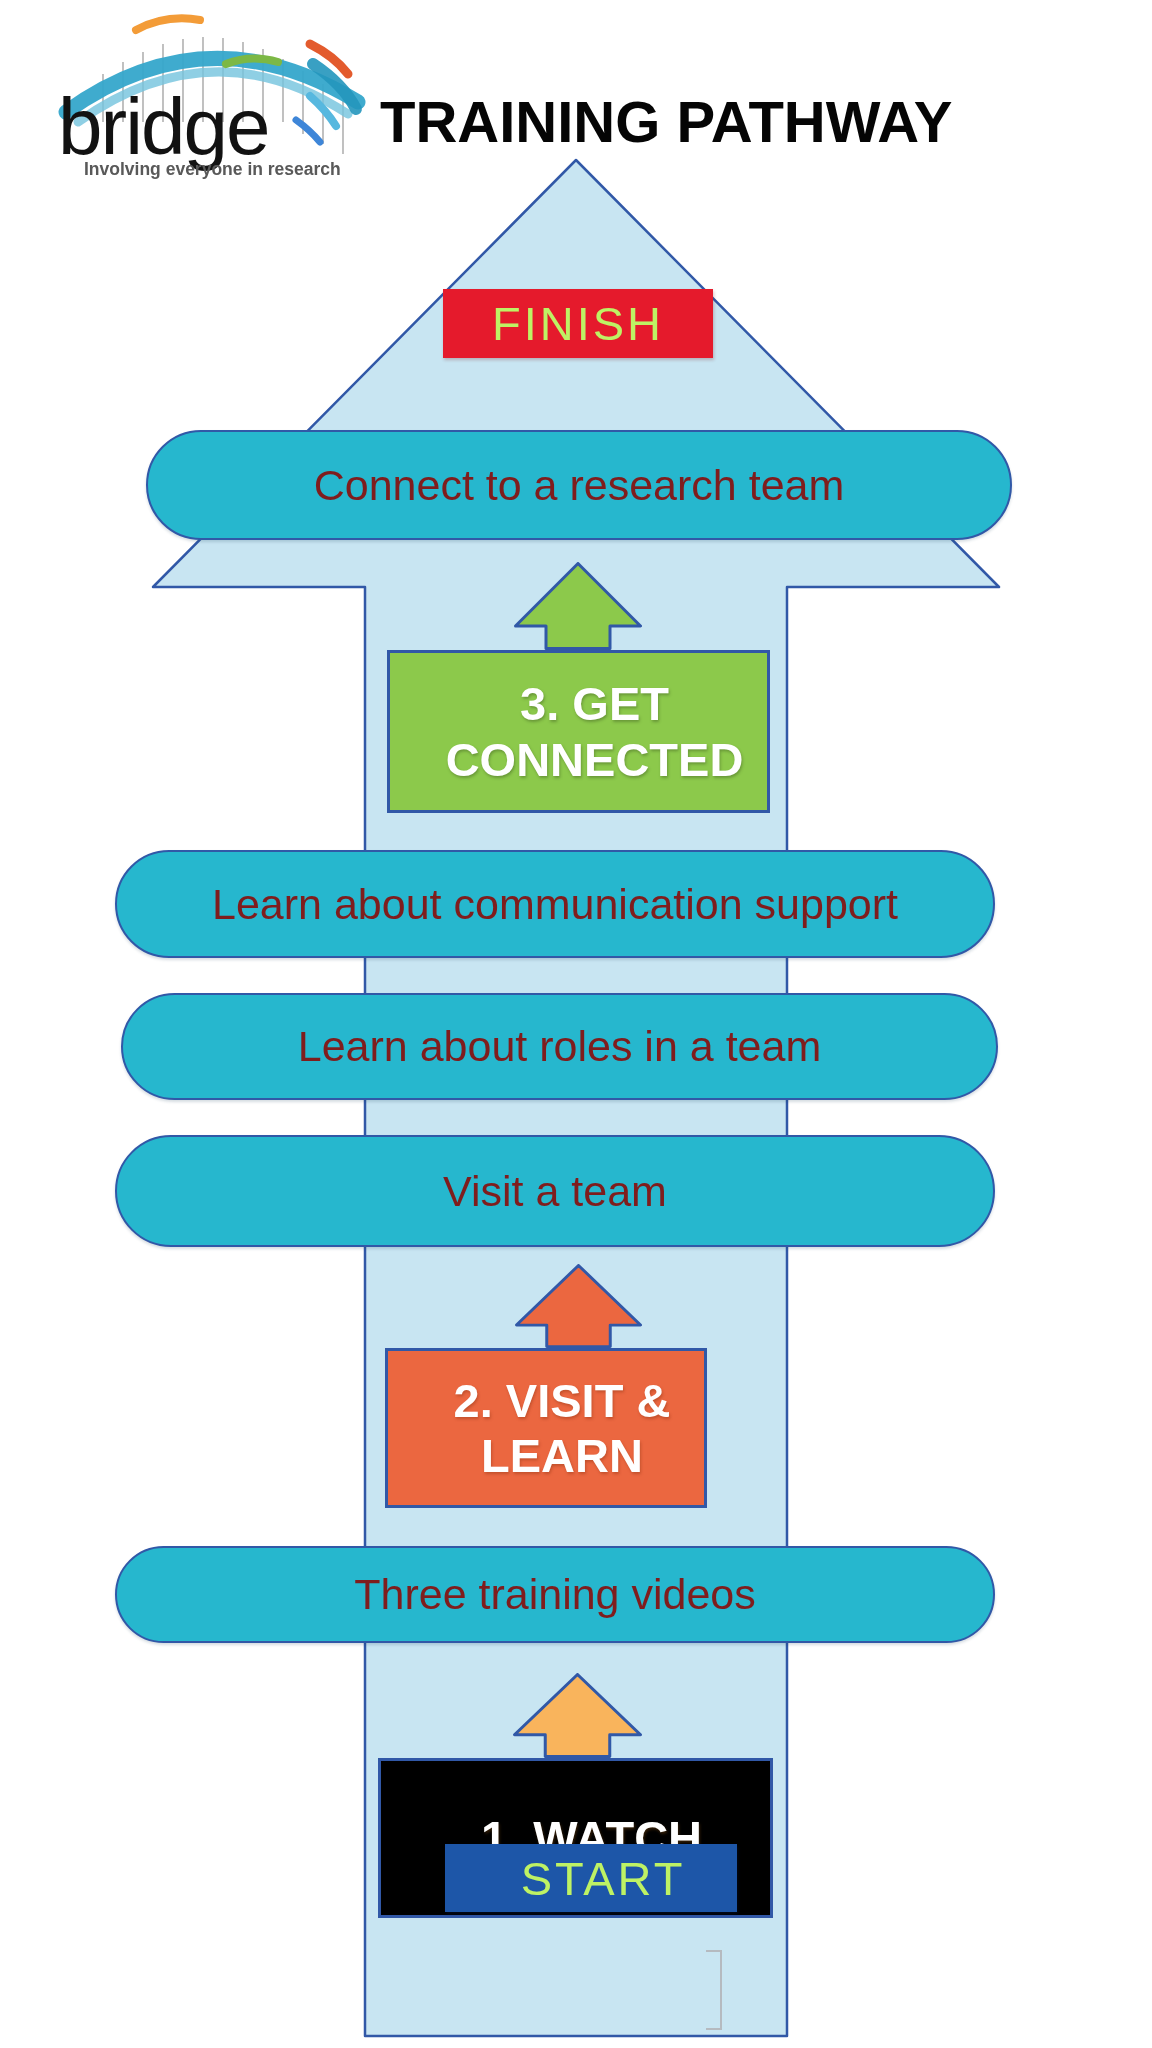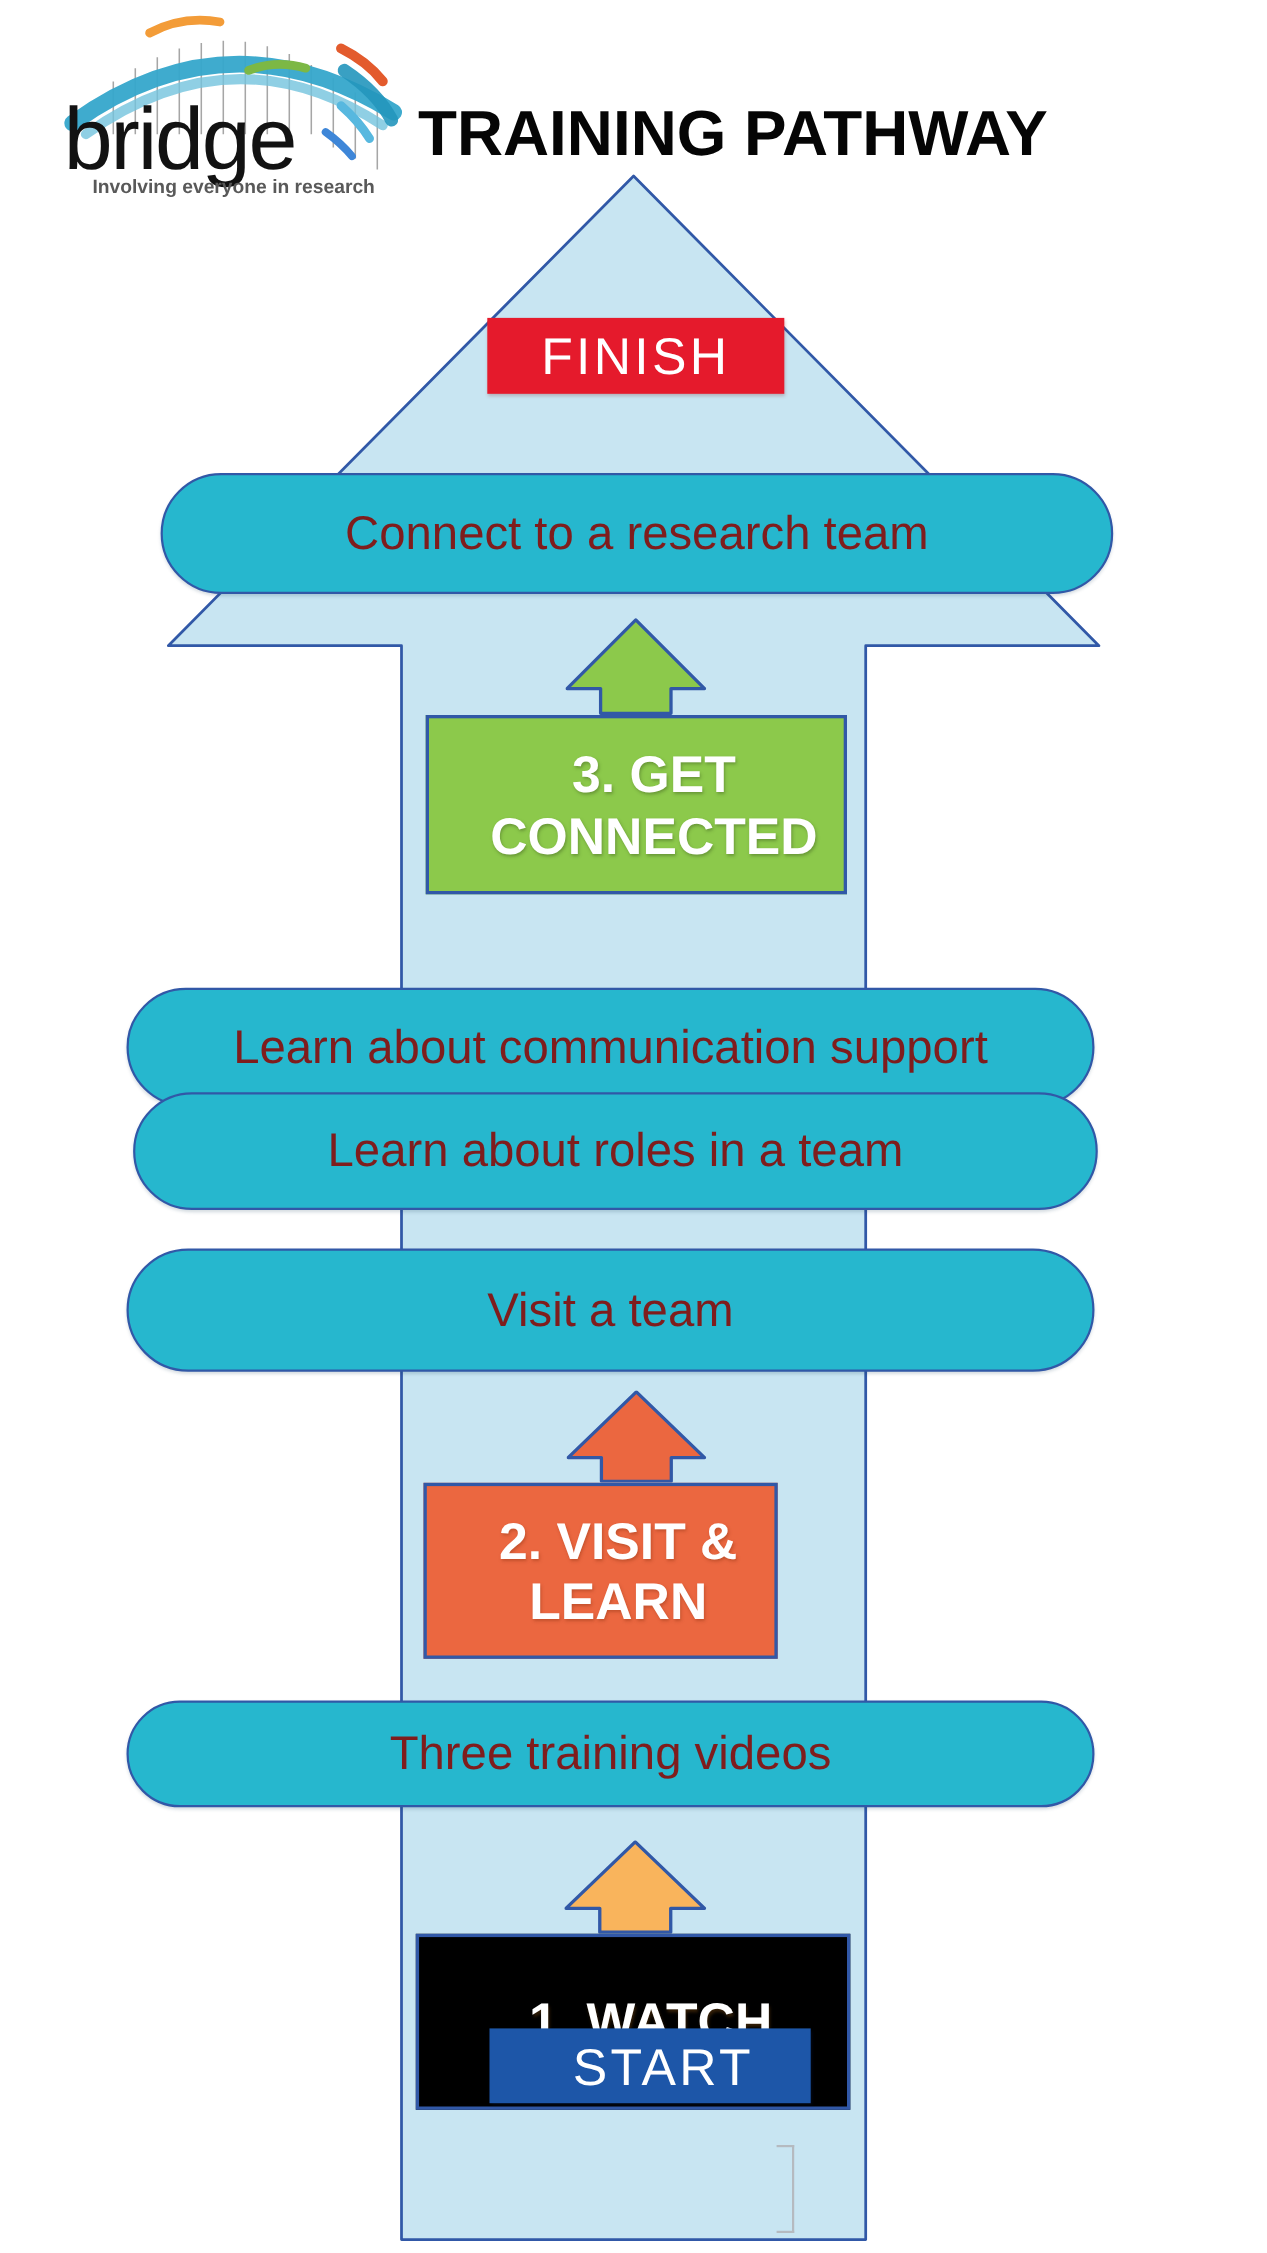--- a/index.html
+++ b/index.html
@@ -12,37 +12,37 @@
   .title{
     position:absolute;left:380px;top:88px;width:700px;text-align:left;
     font-size:58px;font-weight:bold;color:#050505;letter-spacing:0px;white-space:nowrap;
   }
   
   .big-arrow{position:absolute;left:0;top:0;z-index:1;}
   .big-arrow polygon{fill:#c8e5f2;stroke:#3158a7;stroke-width:2.5;stroke-linejoin:round;}
   
   .badge{
     position:absolute;z-index:4;display:flex;align-items:center;justify-content:center;
-    color:#ffffff;font-size:47px;letter-spacing:3px;
+    color:#bef264;font-size:47px;letter-spacing:3px;
   }
   .finish{left:443px;top:289px;width:270px;height:69px;background:#e51a2c;box-shadow:1px 2px 3px rgba(120,20,20,.25);}
   .start{left:445px;top:1844px;width:268px;height:68px;background:#1d56a8;box-shadow:1px 2px 3px rgba(10,30,80,.3);padding-left:24px;}
   .artifact{
     position:absolute;left:706px;top:1950px;width:14px;height:76px;z-index:3;
     border-top:2px solid #b5bac0;border-right:2px solid #b5bac0;border-bottom:2px solid #b5bac0;
   }
   
   .pill{
     position:absolute;z-index:3;display:flex;align-items:center;justify-content:center;
     background:#26b7ce;border:2.5px solid #3158a7;border-radius:999px;
     color:#7f1d1d;font-size:43px;box-shadow:0 2px 3px rgba(20,60,90,.18);
     box-sizing:border-box;
   }
   .m-connect {left:146px;top:430px; width:866px;height:110px;}
-  .m-comms   {left:115px;top:850px; width:880px;height:108px;margin-top:48px;}
+  .m-comms   {left:115px;top:850px; width:880px;height:108px;}
   .m-roles   {left:121px;top:993px; width:877px;height:107px;}
   .m-visit   {left:115px;top:1135px;width:880px;height:112px;}
   .m-videos  {left:115px;top:1546px;width:880px;height:97px;}
   
   .step{
     position:absolute;z-index:3;display:flex;align-items:center;justify-content:center;
     border:3px solid #3158a7;box-sizing:border-box;color:#ffffff;
     font-size:47px;font-weight:bold;text-align:center;
     text-shadow:1px 2px 3px rgba(40,60,20,.35);
   }

